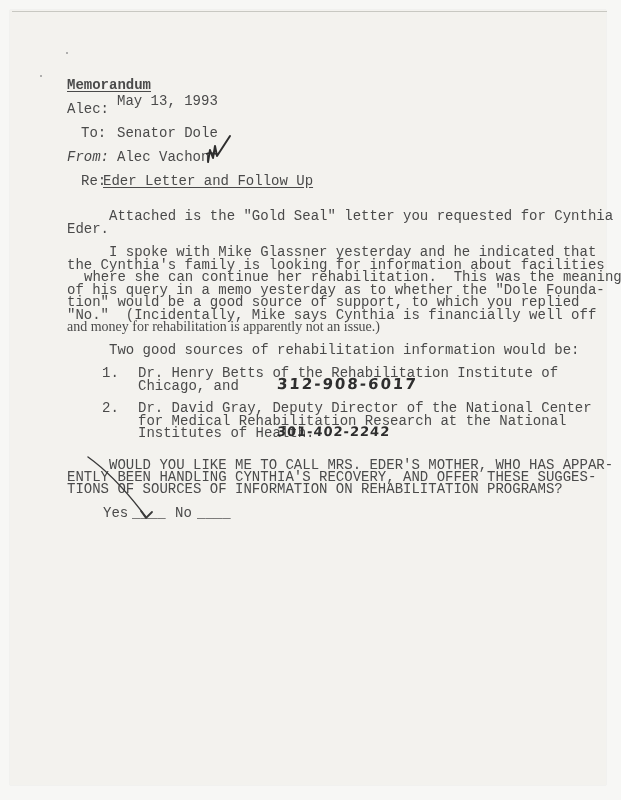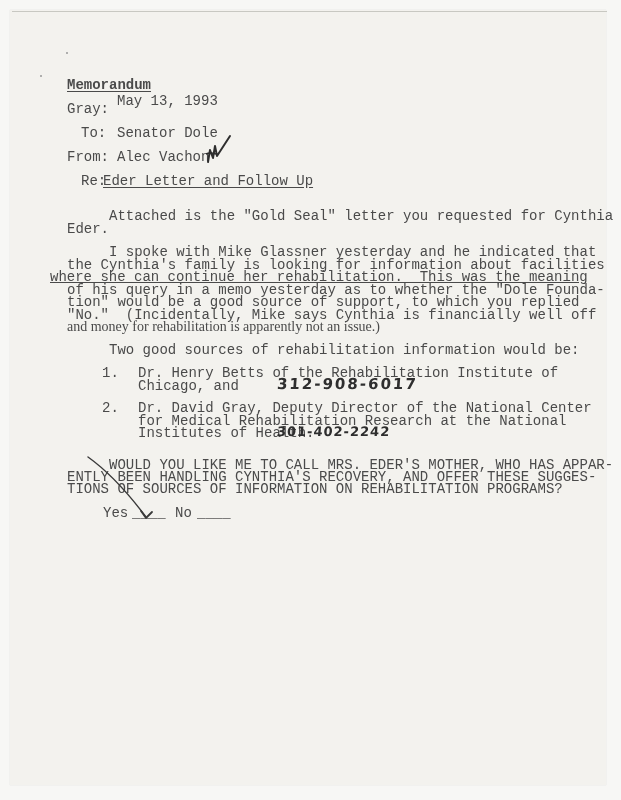--- a/index.html
+++ b/index.html
@@ -28,46 +28,46 @@
 <body>
 
 <div class="paper"></div>
 <div class="paper-topline"></div>
 
 <div class="speck" style="left:66px;top:52px;"></div>
 <div class="speck" style="left:40px;top:75px;"></div>
 
 <div class="txt ul" style="left:67px;top:79px;font-weight:bold;">Memorandum</div>
 
-<div class="txt" style="left:67px;top:103px;">Gray:</div>
+<div class="txt" style="left:67px;top:103px;">Alec:</div>
 <div class="txt" style="left:117px;top:95px;">May 13, 1993</div>
 
 <div class="txt" style="left:81px;top:127px;">To:</div>
 <div class="txt" style="left:117px;top:127px;">Senator Dole</div>
 
-<div class="txt" style="left:67px;top:151px;">From:</div>
+<div class="txt" style="left:67px;top:151px;font-style:italic;">From:</div>
 <div class="txt" style="left:117px;top:151px;">Alec Vachon</div>
 
 <svg class="mark" style="left:200px;top:130px;" width="40" height="40">
   <path d="M8 32 L10 20 L13 28 L15 16 L17 26 L30 6" fill="none" stroke="#2e2e2e" stroke-width="2" stroke-linecap="round" stroke-linejoin="round"></path>
   <path d="M6 24 Q10 22 16 24" fill="none" stroke="#2e2e2e" stroke-width="1.6"></path>
 </svg>
 
 <div class="txt" style="left:81px;top:175px;">Re:</div>
 <div class="txt ul" style="left:103px;top:175px;">Eder Letter and Follow Up</div>
 
 <div>
   <div class="txt" style="left:67px;top:210px;">     Attached is the "Gold Seal" letter you requested for Cynthia</div>
   <div class="txt" style="left:67px;top:223px;text-align:right;">Eder.</div>
 </div>
 
 <div>
   <div class="txt" style="left:67px;top:246px;">     I spoke with Mike Glassner yesterday and he indicated that</div>
   <div class="txt" style="left:67px;top:258.5px;">the Cynthia's family is looking for information about facilities</div>
-  <div class="txt" style="left:50px;top:271px;text-decoration:underline;">where she can continue her rehabilitation.  This was the meaning</div>
+  <div class="txt" style="left:84px;top:271px;">where she can continue her rehabilitation.  This was the meaning</div>
   <div class="txt" style="left:67px;top:283.5px;">of his query in a memo yesterday as to whether the "Dole Founda-</div>
   <div class="txt" style="left:67px;top:296px;">tion" would be a good source of support, to which you replied</div>
   <div class="txt" style="left:67px;top:308.5px;">"No."  (Incidentally, Mike says Cynthia is financially well off</div>
   <div class="txt" style="left:67px;top:321px;font-family:Liberation Serif, serif;">and money for rehabilitation is apparently not an issue.)</div>
 </div>
 
 <div class="txt" style="left:67px;top:344px;">     Two good sources of rehabilitation information would be:</div>
 
 <div>
   <div class="txt" style="left:102px;top:367px;">1.</div>

